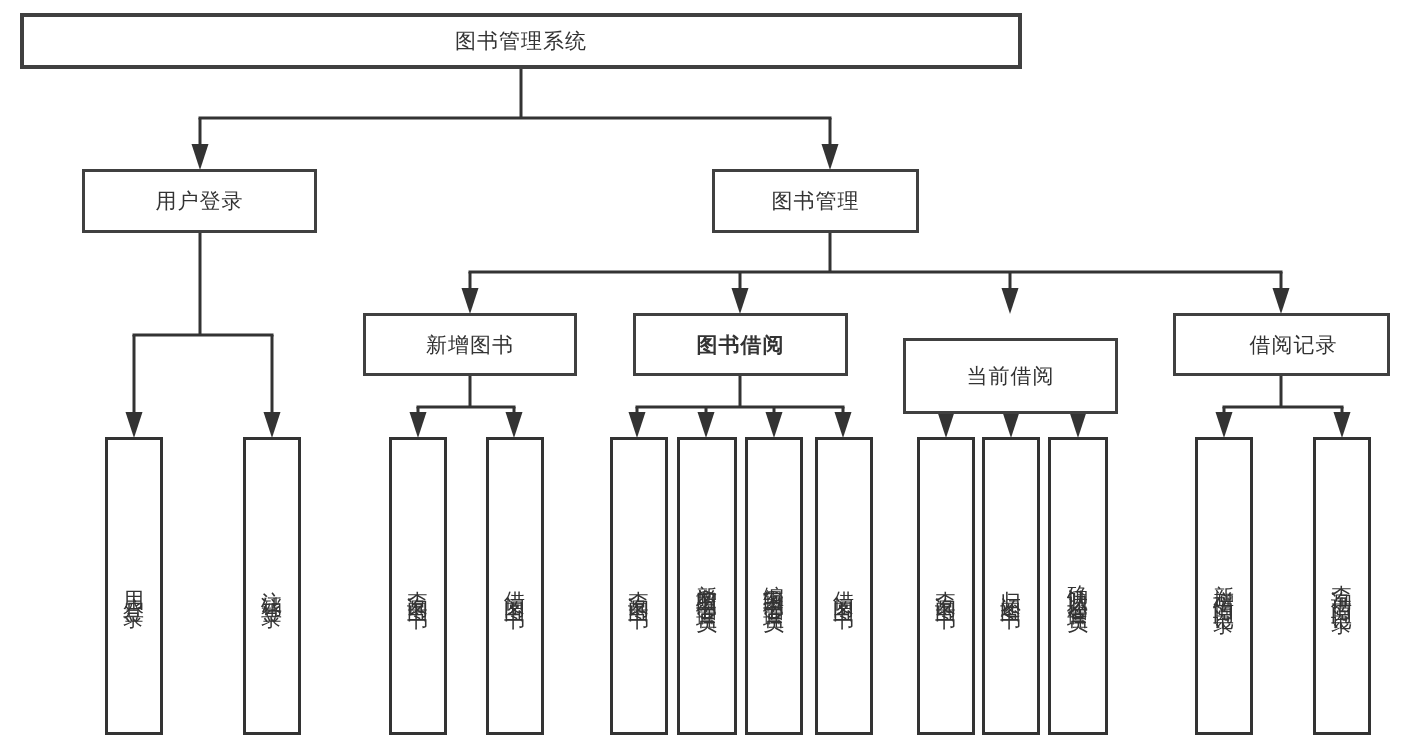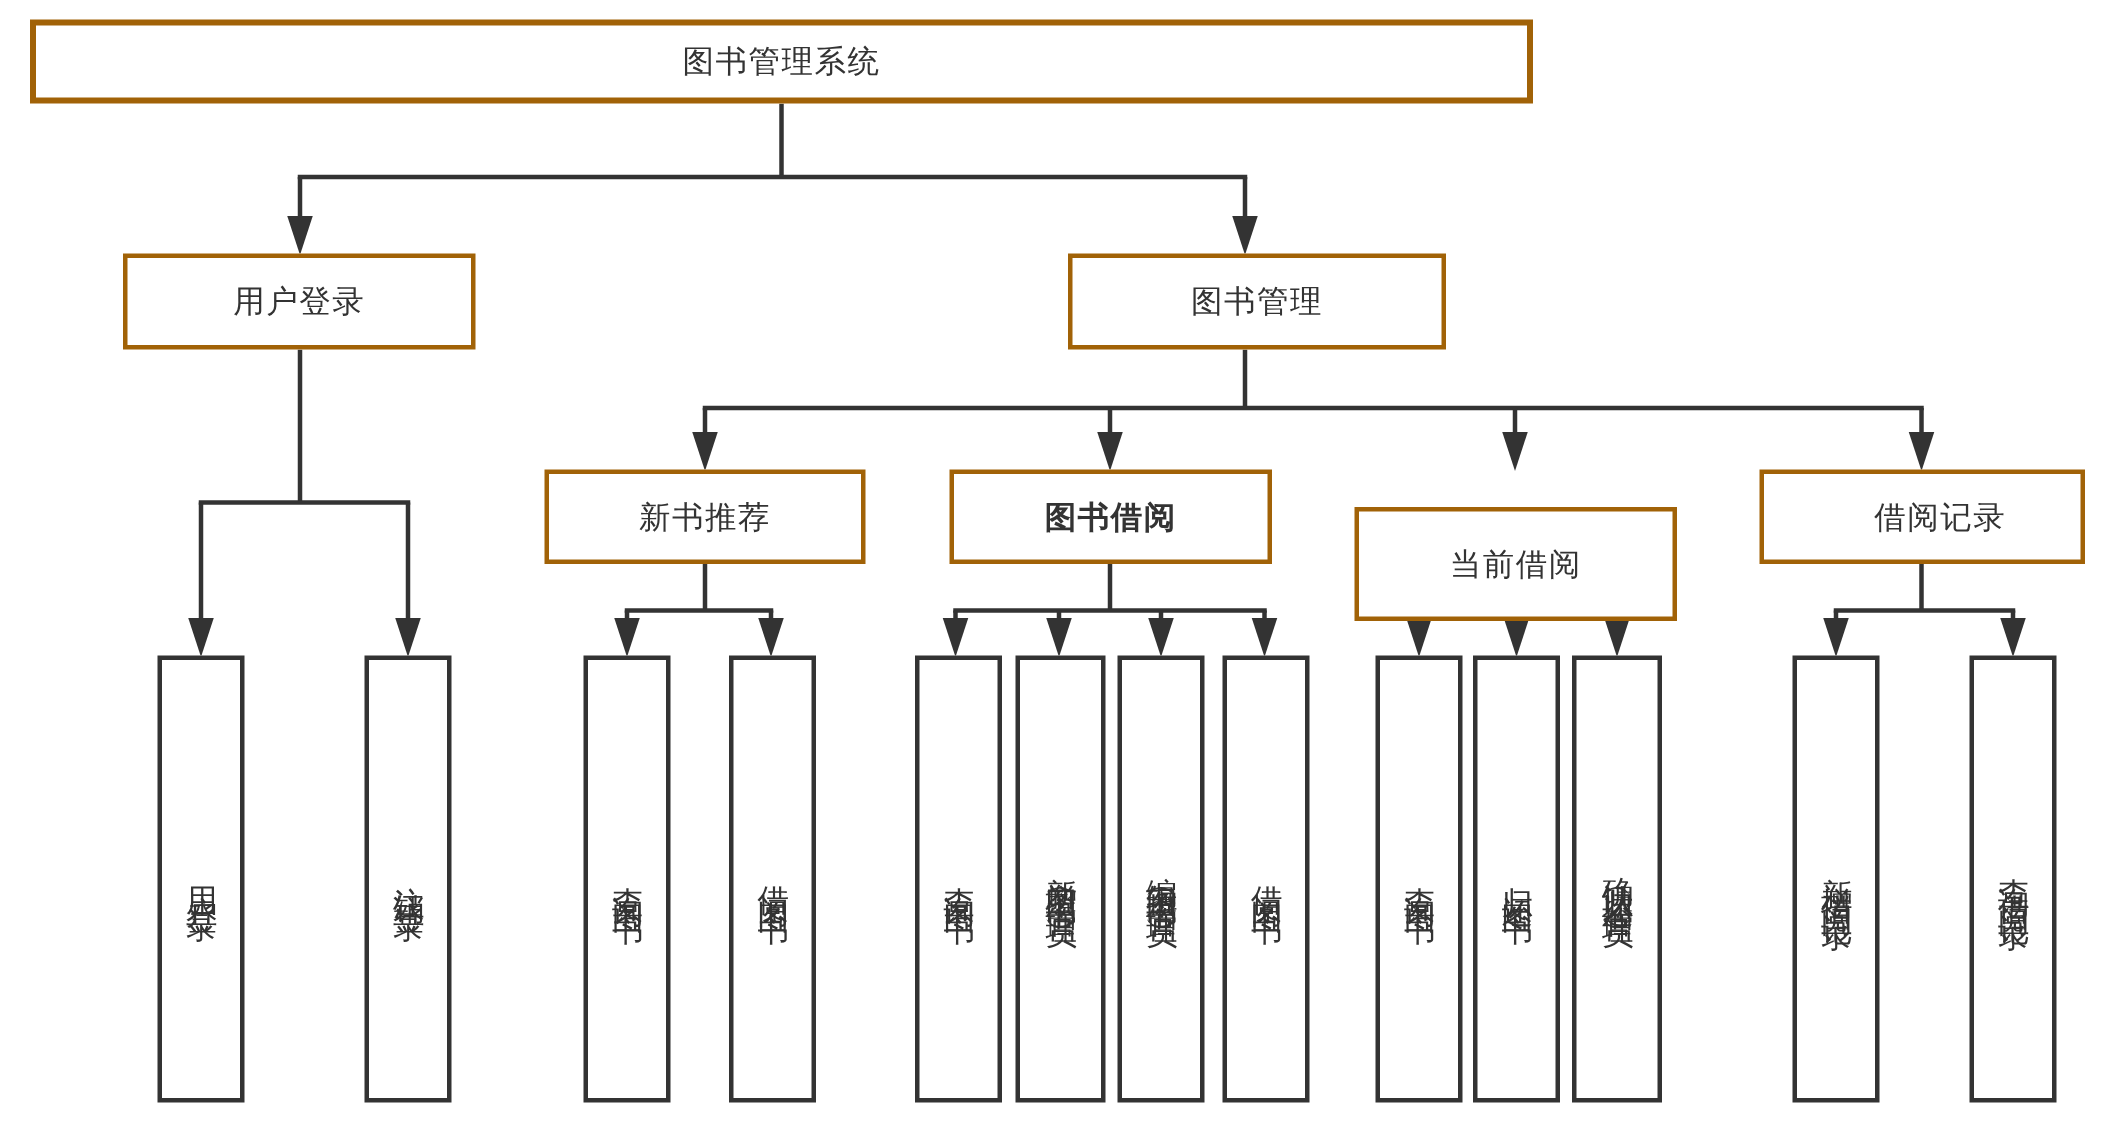--- a/index.html
+++ b/index.html
@@ -12,21 +12,21 @@
     overflow: hidden;
   }
   .connector-layer {
     position: absolute;
     left: 0; top: 0;
     width: 1405px; height: 747px;
   }
   .node {
     position: absolute;
     box-sizing: border-box;
-    border: 3px solid #a16207;
+    border: 3px solid #404040;
     background: #ffffff;
     display: flex;
     align-items: center;
     justify-content: center;
     color: #333333;
     font-size: 21px;
     letter-spacing: 1px;
     white-space: nowrap;
   }
   .node.root { border-width: 4px; }
@@ -137,23 +137,23 @@
       <line x1="1224" y1="407" x2="1224" y2="418"></line>
       <line x1="1342" y1="407" x2="1342" y2="418"></line>
       <path d="M1215.5,412 L1232.5,412 L1224,438 Z" fill="#333333" stroke="none"></path>
       <path d="M1333.5,412 L1350.5,412 L1342,438 Z" fill="#333333" stroke="none"></path>
     </g>
   </svg>
 
   <div class="node root" style="left:20px; top:13px; width:1002px; height:56px;">图书管理系统</div>
 
   <div class="node" style="left:82px; top:169px; width:235px; height:64px;">用户登录</div>
-  <div class="node" style="left:712px; top:169px; width:252px; height:64px;">图书管理</div>
+  <div class="node" style="left:712px; top:169px; width:207px; height:64px;">图书管理</div>
 
-  <div class="node" style="left:363px; top:313px; width:214px; height:63px;">新书推荐</div>
+  <div class="node" style="left:363px; top:313px; width:214px; height:63px;">新增图书</div>
   <div class="node" style="left:633px; top:313px; width:215px; height:63px;font-weight:bold;">图书借阅</div>
   <div class="node" style="left:903px; top:296px; width:215px; height:76px;margin-top:42px;">当前借阅</div>
   <div class="node" style="left:1173px; top:313px; width:217px; height:63px;padding-left:24px;">借阅记录</div>
 
   <div class="leaf" style="left:105px;">用户登录</div>
   <div class="leaf" style="left:243px;">注销登录</div>
 
   <div class="leaf" style="left:389px;">查询图书</div>
   <div class="leaf" style="left:486px;">借阅图书</div>
 

